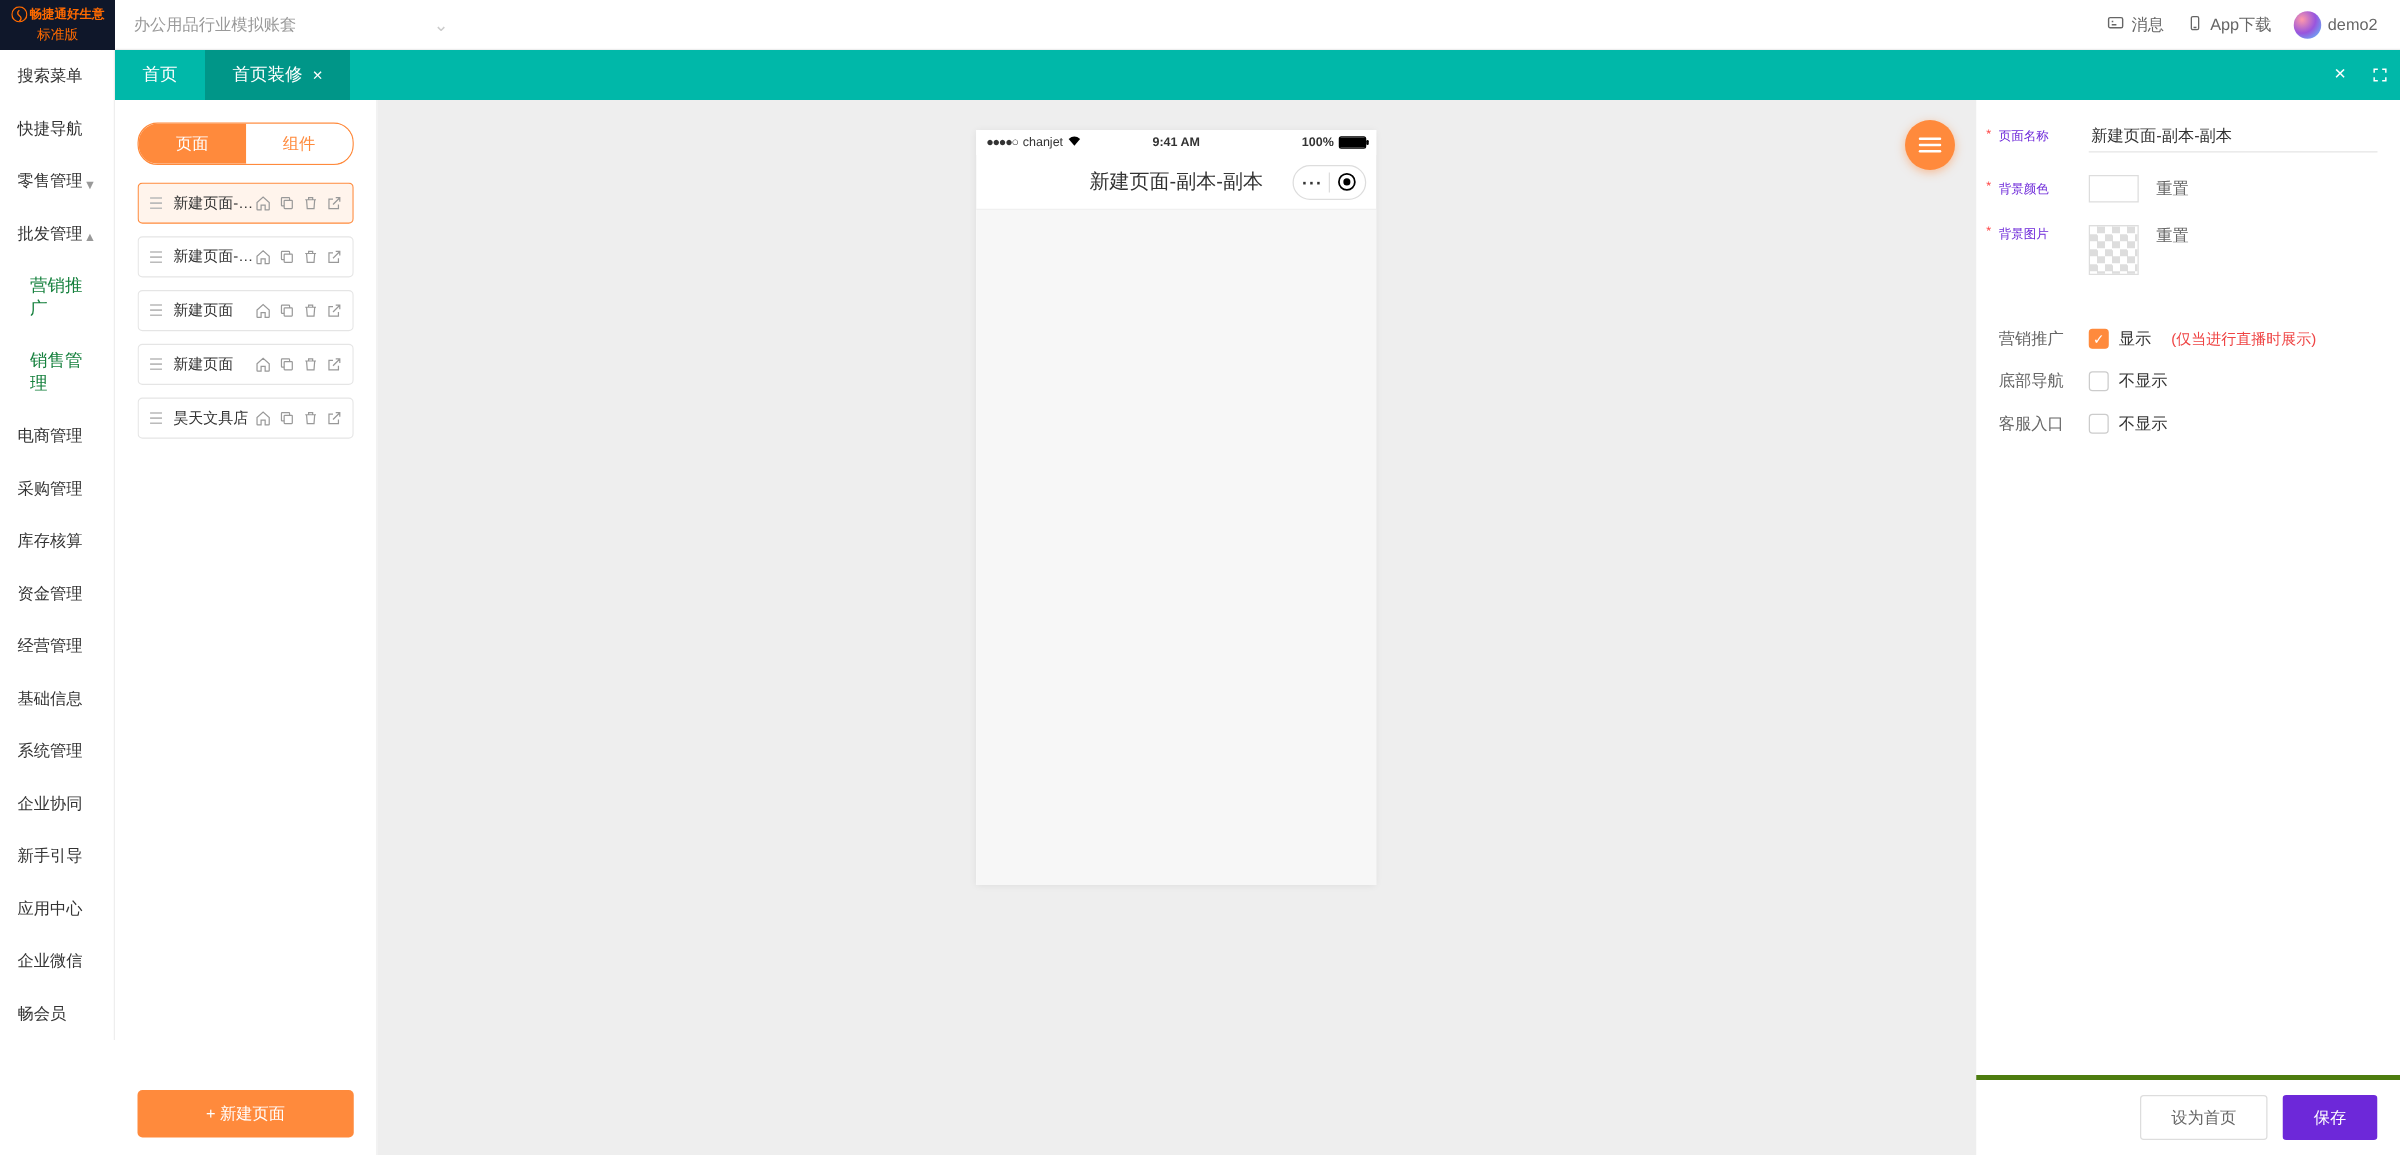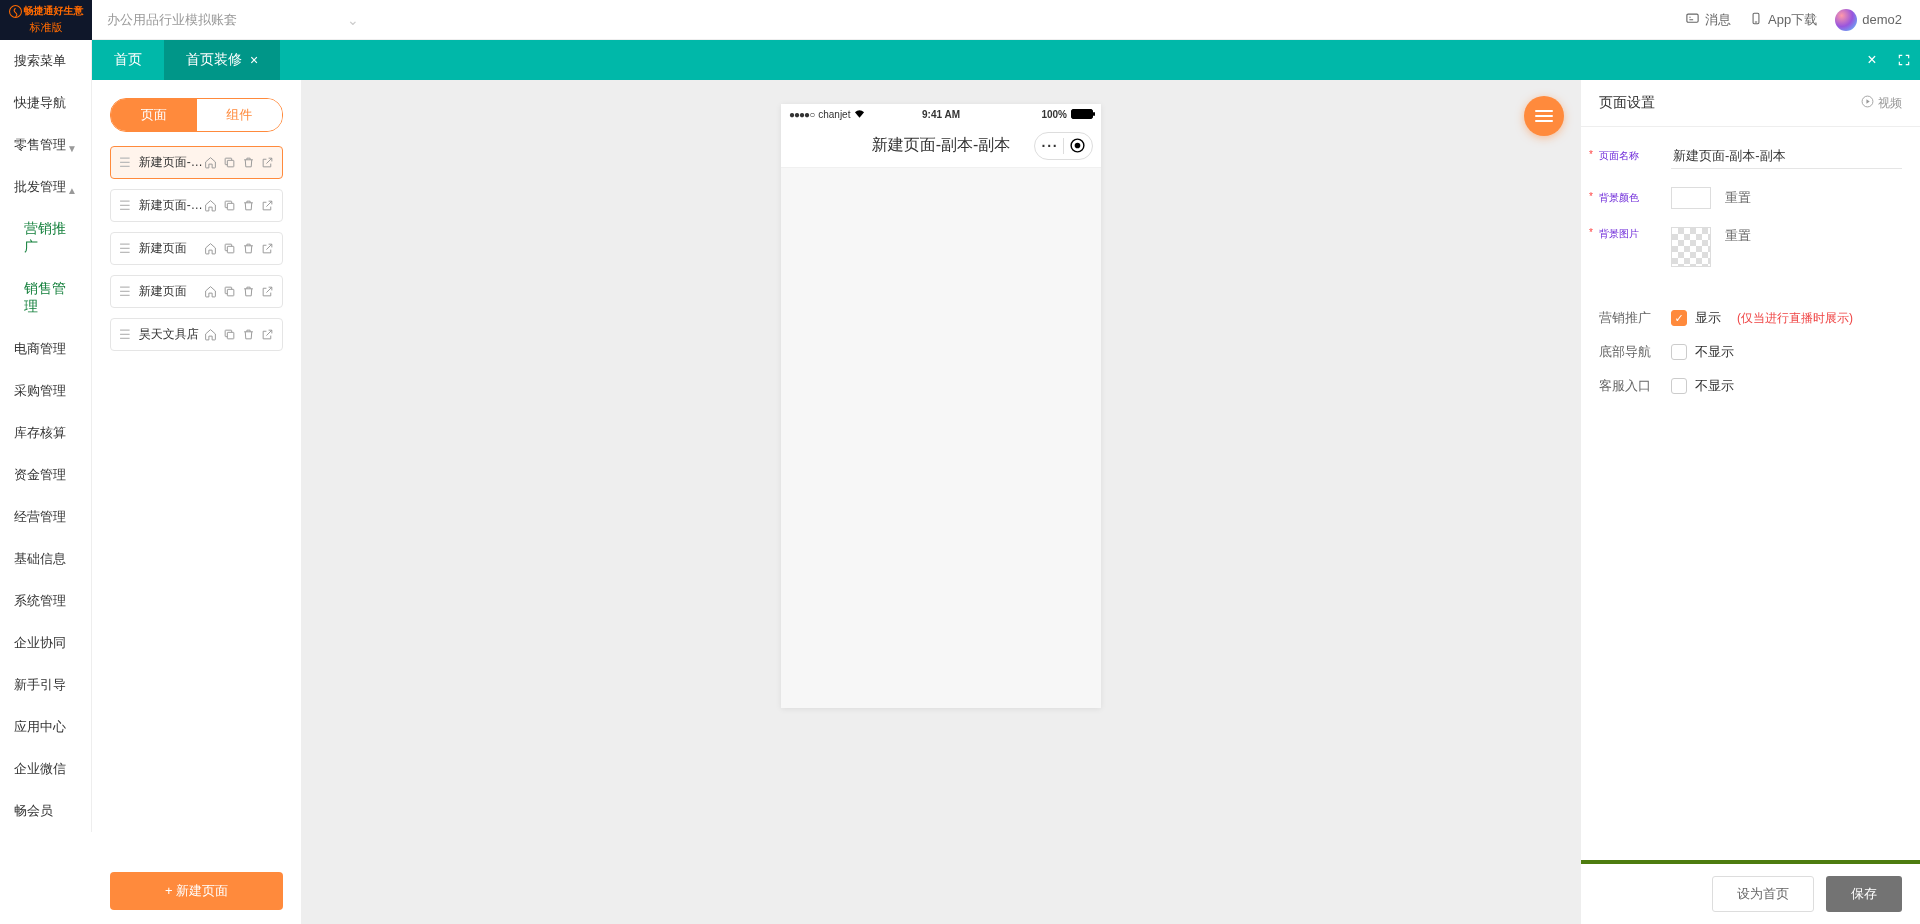--- a/index.html
+++ b/index.html
@@ -88,21 +88,21 @@
     .section-gap{height:24px;}
     .checkbox-row { display: flex; align-items: center; margin-bottom: 16px; }
     .checkbox-label { width: 72px; font-size: 13px; color: #666; flex:none;}
     .checkbox { width: 16px; height: 16px; border: 1px solid #ccc; border-radius: 3px; margin-right: 8px; display: flex; align-items: center; justify-content: center; color: #fff; font-size: 11px; cursor: pointer; }
     .checkbox.checked { background: #ff8a3c; border-color: #ff8a3c; }
     .cb-text { font-size: 13px; color: #333; }
     .cb-hint { font-size: 12px; color: #ef4444; margin-left: 16px; }
     .settings-footer { padding: 12px 18px; display: flex; justify-content: flex-end; gap: 12px; border-top: 4px solid #4d7c0f; }
     .btn { padding: 8px 24px; border-radius: 3px; font-size: 13px; cursor: pointer; border: 1px solid transparent; }
     .btn-default { border-color: #ddd; color: #666; background: #fff; }
-    .btn-primary { background: #737373; color: #fff; }
+    .btn-primary { background: #6d28d9; color: #fff; }
   </style>
 </head>
 <body>
 
 <div class="top-header">
   <div class="logo-area">
     <div class="logo-main">
       <svg width="13" height="13" viewBox="0 0 24 24">
           <circle cx="12" cy="12" r="11" fill="none" stroke="#ff6a00" stroke-width="2"></circle>
           <path d="M12 6 Q7 10 12 14 Q17 18 12 22" fill="none" stroke="#ff6a00" stroke-width="2"></path>
@@ -400,32 +400,20 @@
                 <circle cx="12" cy="12" r="3" fill="#000"></circle>
               </svg>
           </div>
         </div>
       </div>
       <div class="phone-body"></div>
     </div>
   </div>
 
   <div class="settings-panel">
-    <div class="settings-header">
-      <div class="settings-title">页面设置</div>
-      <div class="video-link">
-        <span>
-          <svg width="13" height="13" viewBox="0 0 24 24" fill="none" stroke="#999" stroke-width="1.6">
-              <circle cx="12" cy="12" r="10"></circle>
-              <path d="M10 8l6 4-6 4z" fill="#999" stroke="none"></path>
-            </svg>
-        </span>
-        <span>视频</span>
-      </div>
-    </div>
     <div class="settings-body">
       <div class="form-row">
         <div class="form-label req">页面名称</div>
         <input class="form-input" value="新建页面-副本-副本" style="">
       </div>
       <div class="form-row">
         <div class="form-label req">背景颜色</div>
         <div class="color-swatch"></div>
         <span class="reset-link">重置</span>
       </div>

